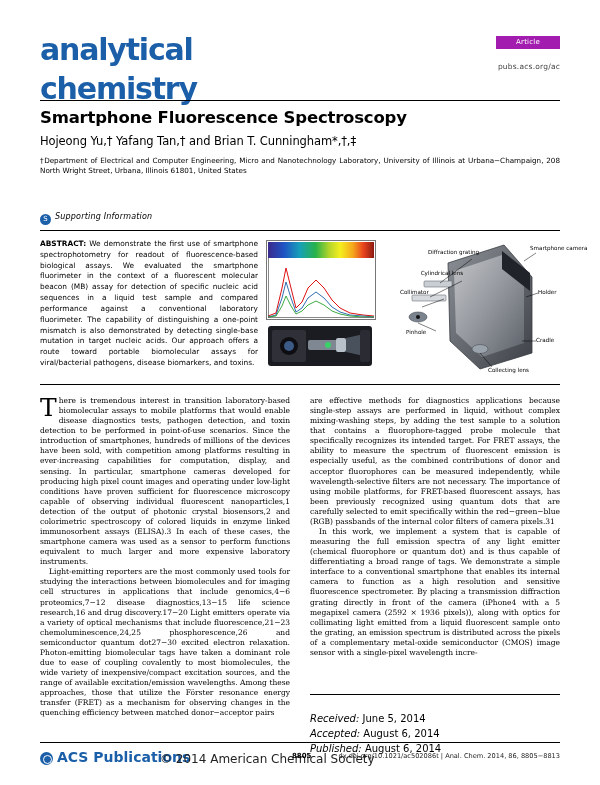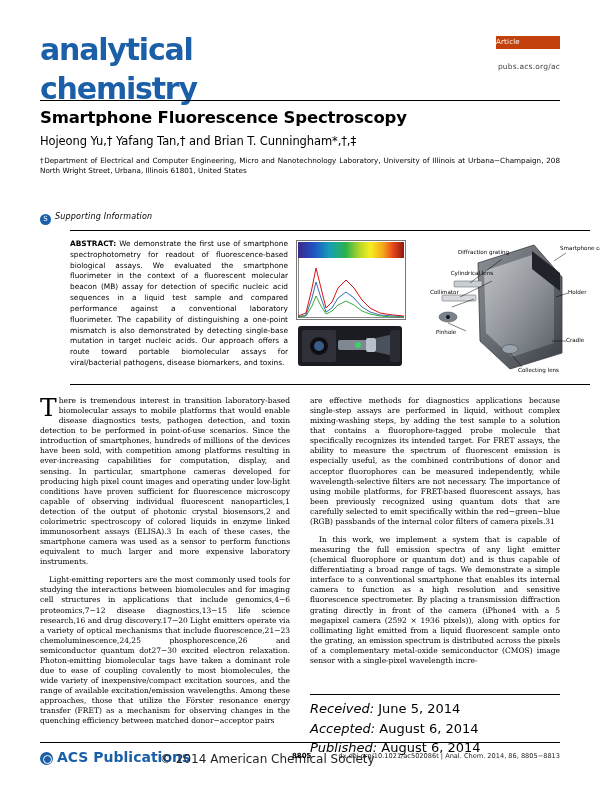--- a/index.html
+++ b/index.html
@@ -48,25 +48,25 @@
     display: block;
     margin-top: 11px;
   }
 
   .article-badge {
     position: absolute;
     right: 40px;
     top: 36px;
     width: 64px;
     height: 13px;
-    background: #c2410c;
+    background: #a21caf;
     color: #fff;
     font-family: "DejaVu Sans", sans-serif;
     font-size: 7px;
-    text-align: left;
+    text-align: center;
     line-height: 13px;
     letter-spacing: 0.2px;
   }
   .pubs-link {
     position: absolute;
     right: 40px;
     top: 62px;
     font-family: "DejaVu Sans", sans-serif;
     font-size: 7.5px;
     color: #444;
@@ -143,21 +143,20 @@
   .abstract-wrap {
     position: absolute;
     left: 40px;
     top: 230px;
     width: 520px;
     height: 155px;
     border-top: 1px solid #000;
     border-bottom: 1px solid #000;
     padding-top: 6px;
     box-sizing: border-box;
-    margin-left: 30px;
   }
   .abstract-text {
     position: absolute;
     left: 0;
     top: 8px;
     width: 218px;
     font-family: "DejaVu Sans", sans-serif;
     font-size: 7.4px;
     line-height: 1.46;
     text-align: justify;
@@ -224,42 +223,42 @@
     font-family: "DejaVu Serif", serif;
     font-size: 7.5px;
     line-height: 1.345;
     text-align: justify;
     hyphens: auto;
   }
   #col-left { left: 40px; }
   #col-right { left: 310px; }
   .col p { margin: 0 0 0 0; text-indent: 9px; }
   .col p.noindent { text-indent: 0; }
-  .col p + p { margin-top: 8px; }
+  .col p + p { margin-top: 0px; }
 
   .dropcap {
     float: left;
     font-family: "DejaVu Serif", serif;
     font-size: 25px;
     line-height: 19px;
     padding: 1px 2px 0 0;
     margin-top: 1px;
   }
 
   
   .dates {
     position: absolute;
     left: 310px;
     top: 694px;
     width: 250px;
     font-family: "DejaVu Sans", sans-serif;
-    font-size: 13px;
+    font-size: 10px;
     line-height: 1.5;
     border-top: 1px solid #000;
-    padding-top: 4px;
+    padding-top: 16px;
   }
   .dates .row { display: block; }
   .dates .lbl { font-style: italic; }
 
   
   .footer-rule {
     position: absolute;
     left: 40px;
     right: 40px;
     top: 742px;

